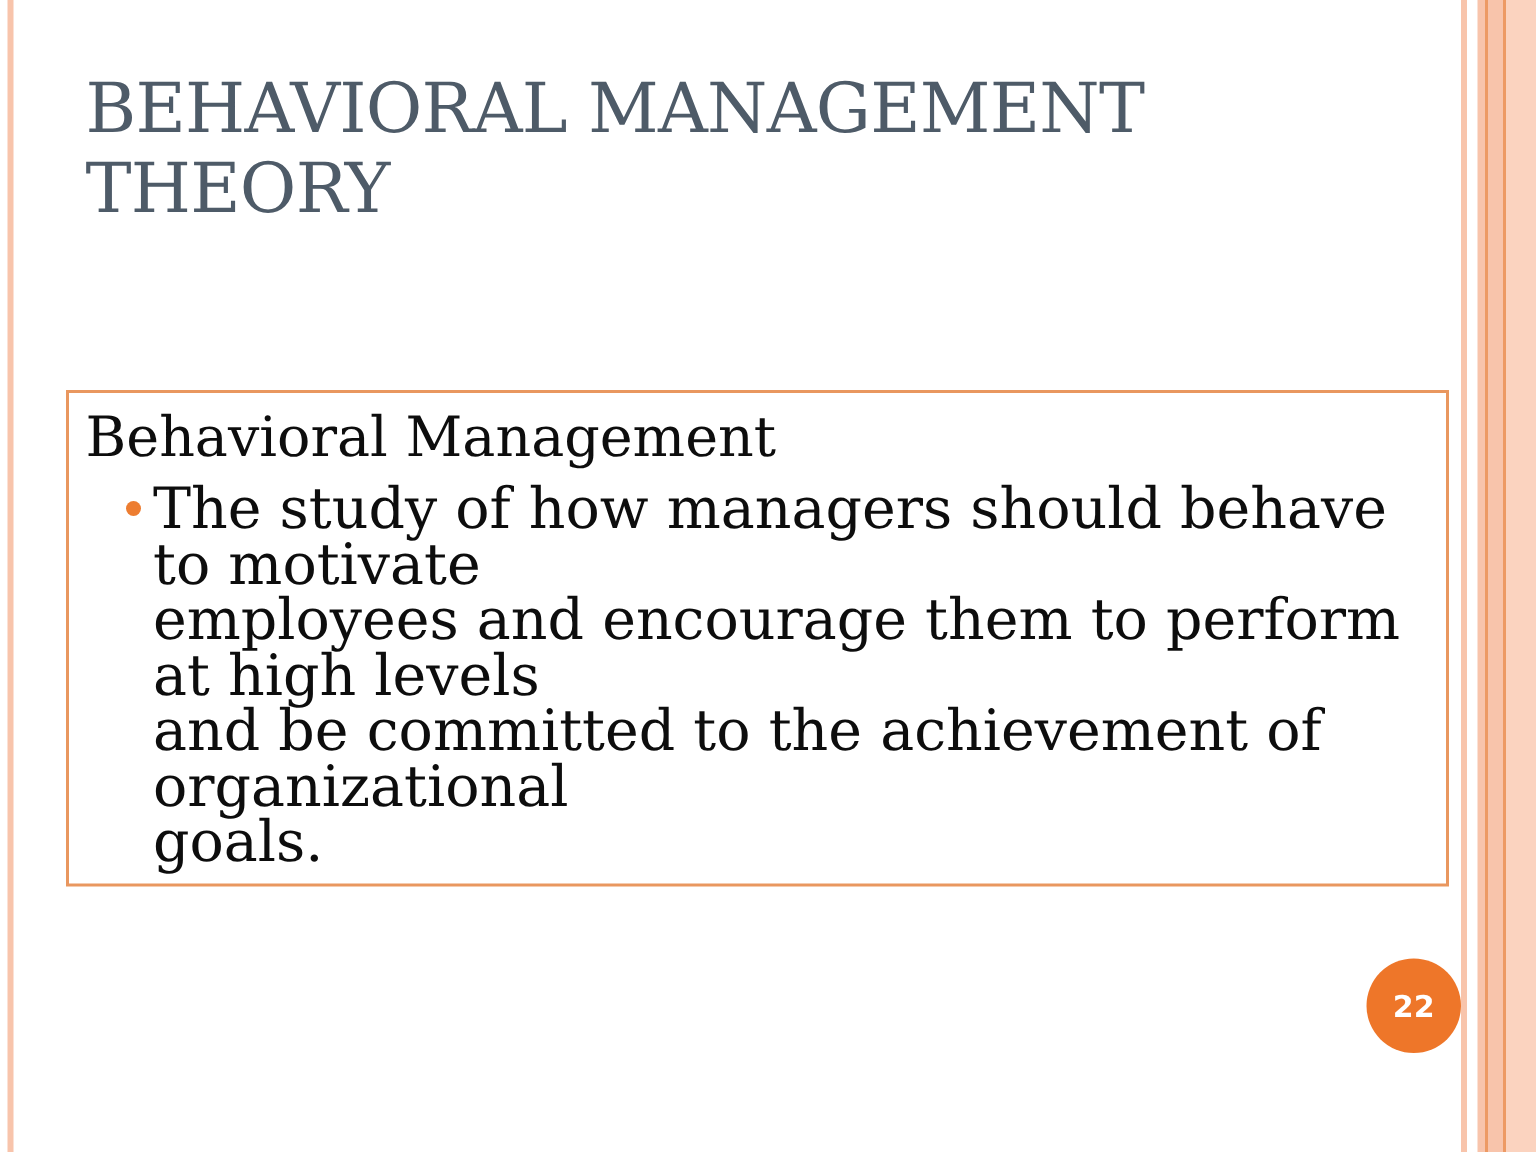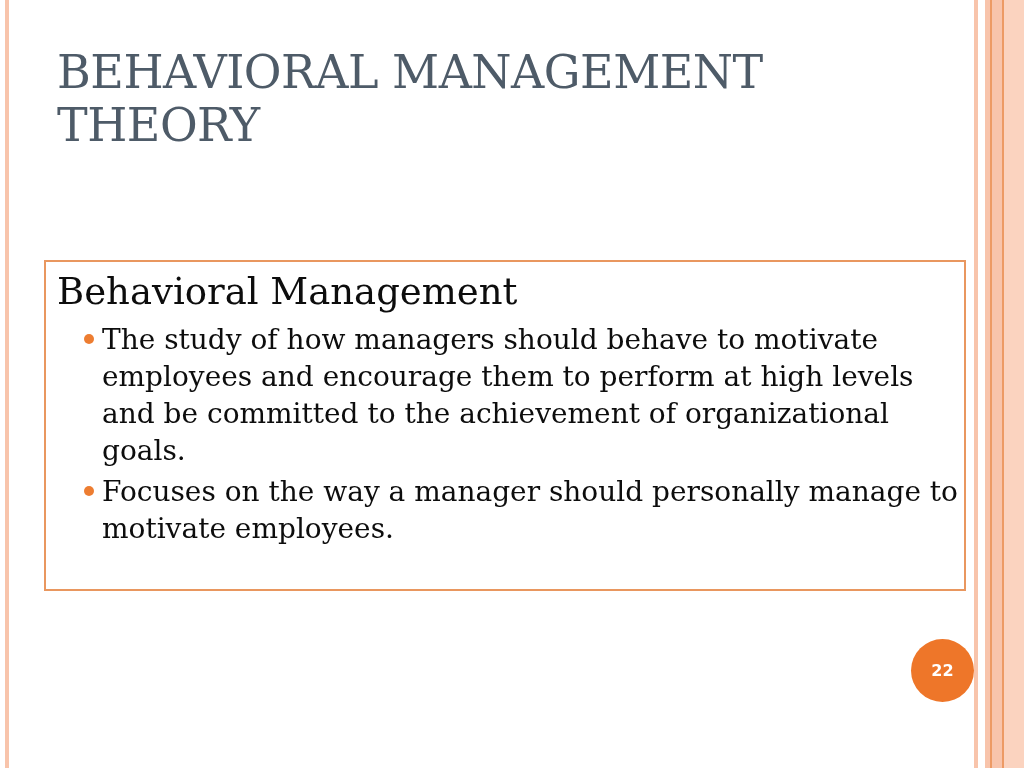--- a/index.html
+++ b/index.html
@@ -86,21 +86,21 @@
   }
   .bullet-list {
     list-style: none;
     margin: 7px 0 0 38px;
     padding: 0;
   }
   .bullet-item {
     position: relative;
     padding-left: 18px;
     margin-bottom: 4px;
-    font-size: 28px;
+    font-size: 38px;
     line-height: 37px;
     color: var(--body_text, #0D0D0D);
     white-space: pre-line;
     max-width: 860px;
   }
   .bullet-item .dot {
     position: absolute;
     left: 0; top: 13px;
     width: 10px; height: 10px;
     border-radius: 50%;
@@ -114,21 +114,21 @@
     width: 63px; height: 63px;
     border-radius: 50%;
     background: var(--accent_orange, #EE7629);
     display: flex;
     align-items: center;
     justify-content: center;
   }
   .page-badge span {
     font-family: "DejaVu Sans", sans-serif;
     font-weight: bold;
-    font-size: 16px;
+    font-size: 20px;
     color: #ffffff;
   }
 </style>
 </head>
 <body>
 
 <div class="slide">
 
   <div class="stripe-left"></div>
 
@@ -143,22 +143,20 @@
   <h1 class="title">BEHAVIORAL MANAGEMENT
 THEORY</h1>
 
   <div class="content-box">
     <div class="box-heading">Behavioral Management</div>
     <ul class="bullet-list">
         <li class="bullet-item"><span class="dot"></span><span>The study of how managers should behave to motivate
 employees and encourage them to perform at high levels
 and be committed to the achievement of organizational
 goals.</span></li>
-        <li class="bullet-item"><span class="dot"></span><span>Focuses on the way a manager should personally manage to
-motivate employees.</span></li>
       </ul>
   </div>
 
   <div class="page-badge">
     <span>22</span>
   </div>
 
 </div>
 
 </body></html>

